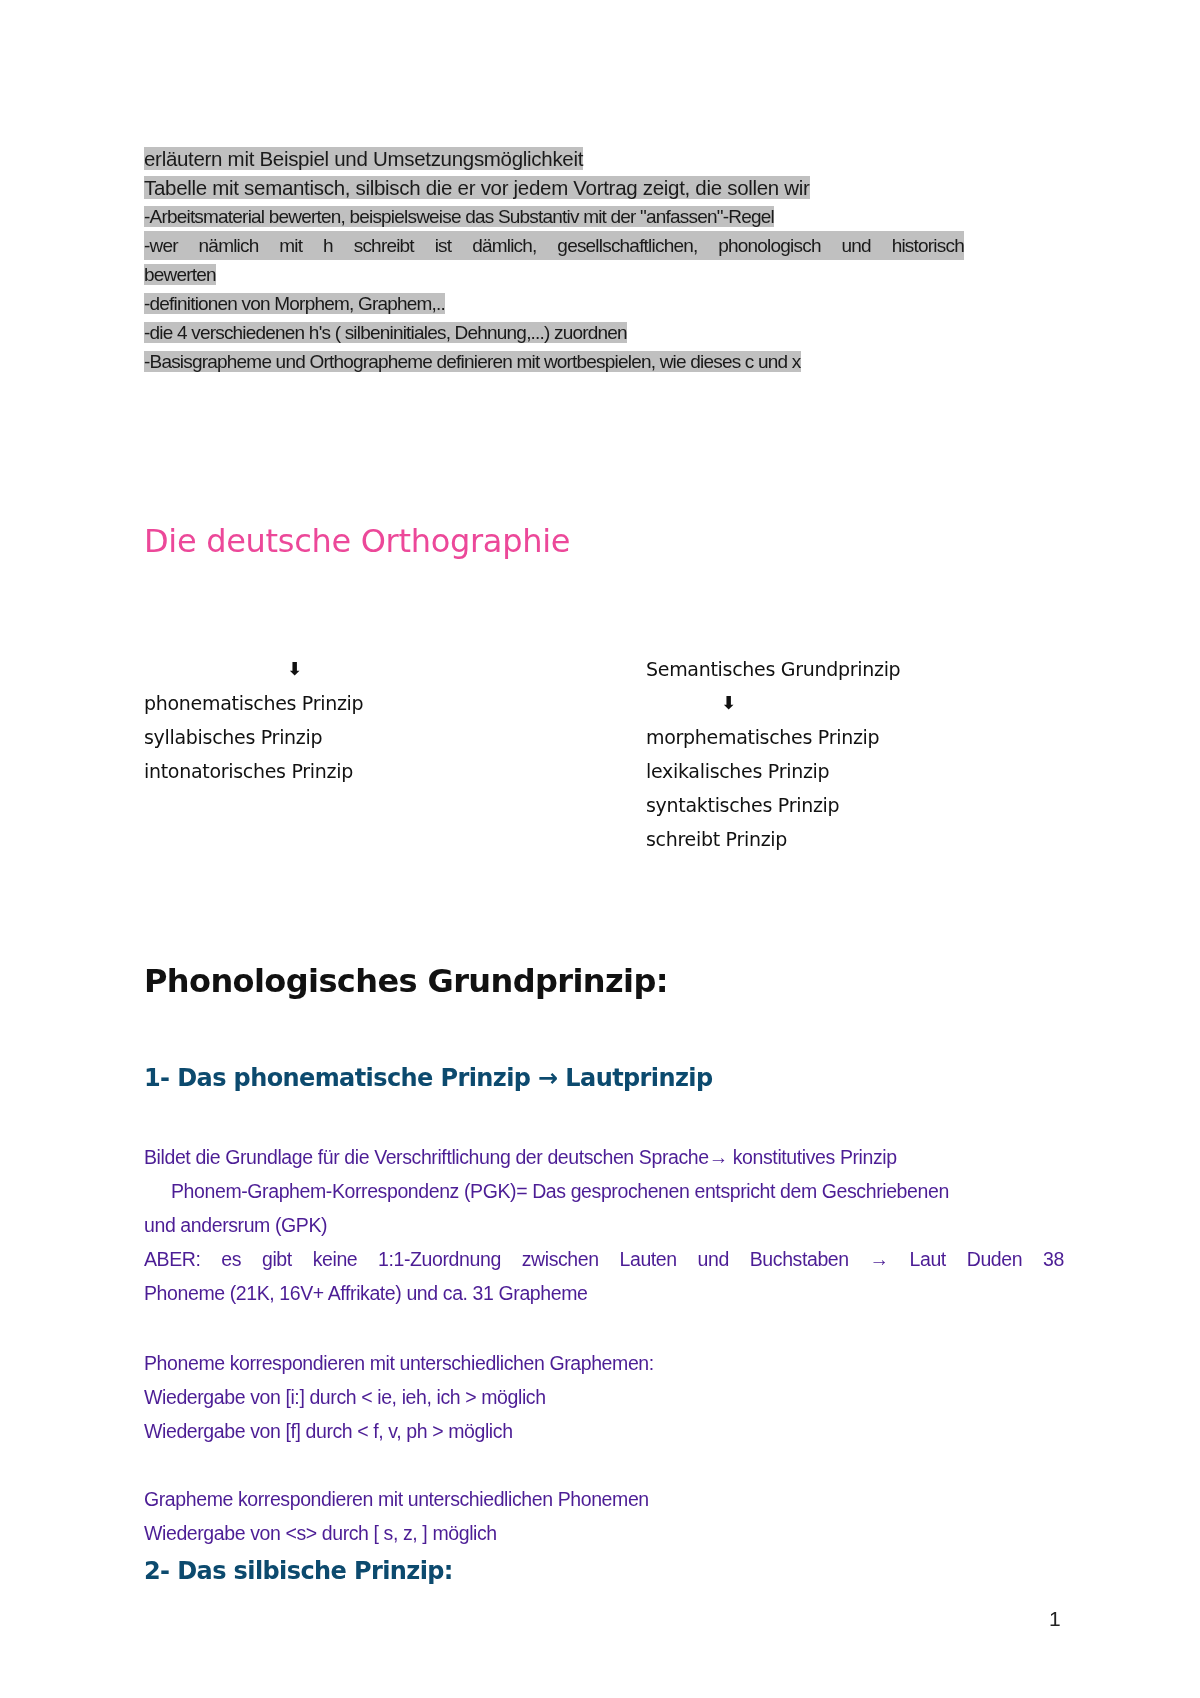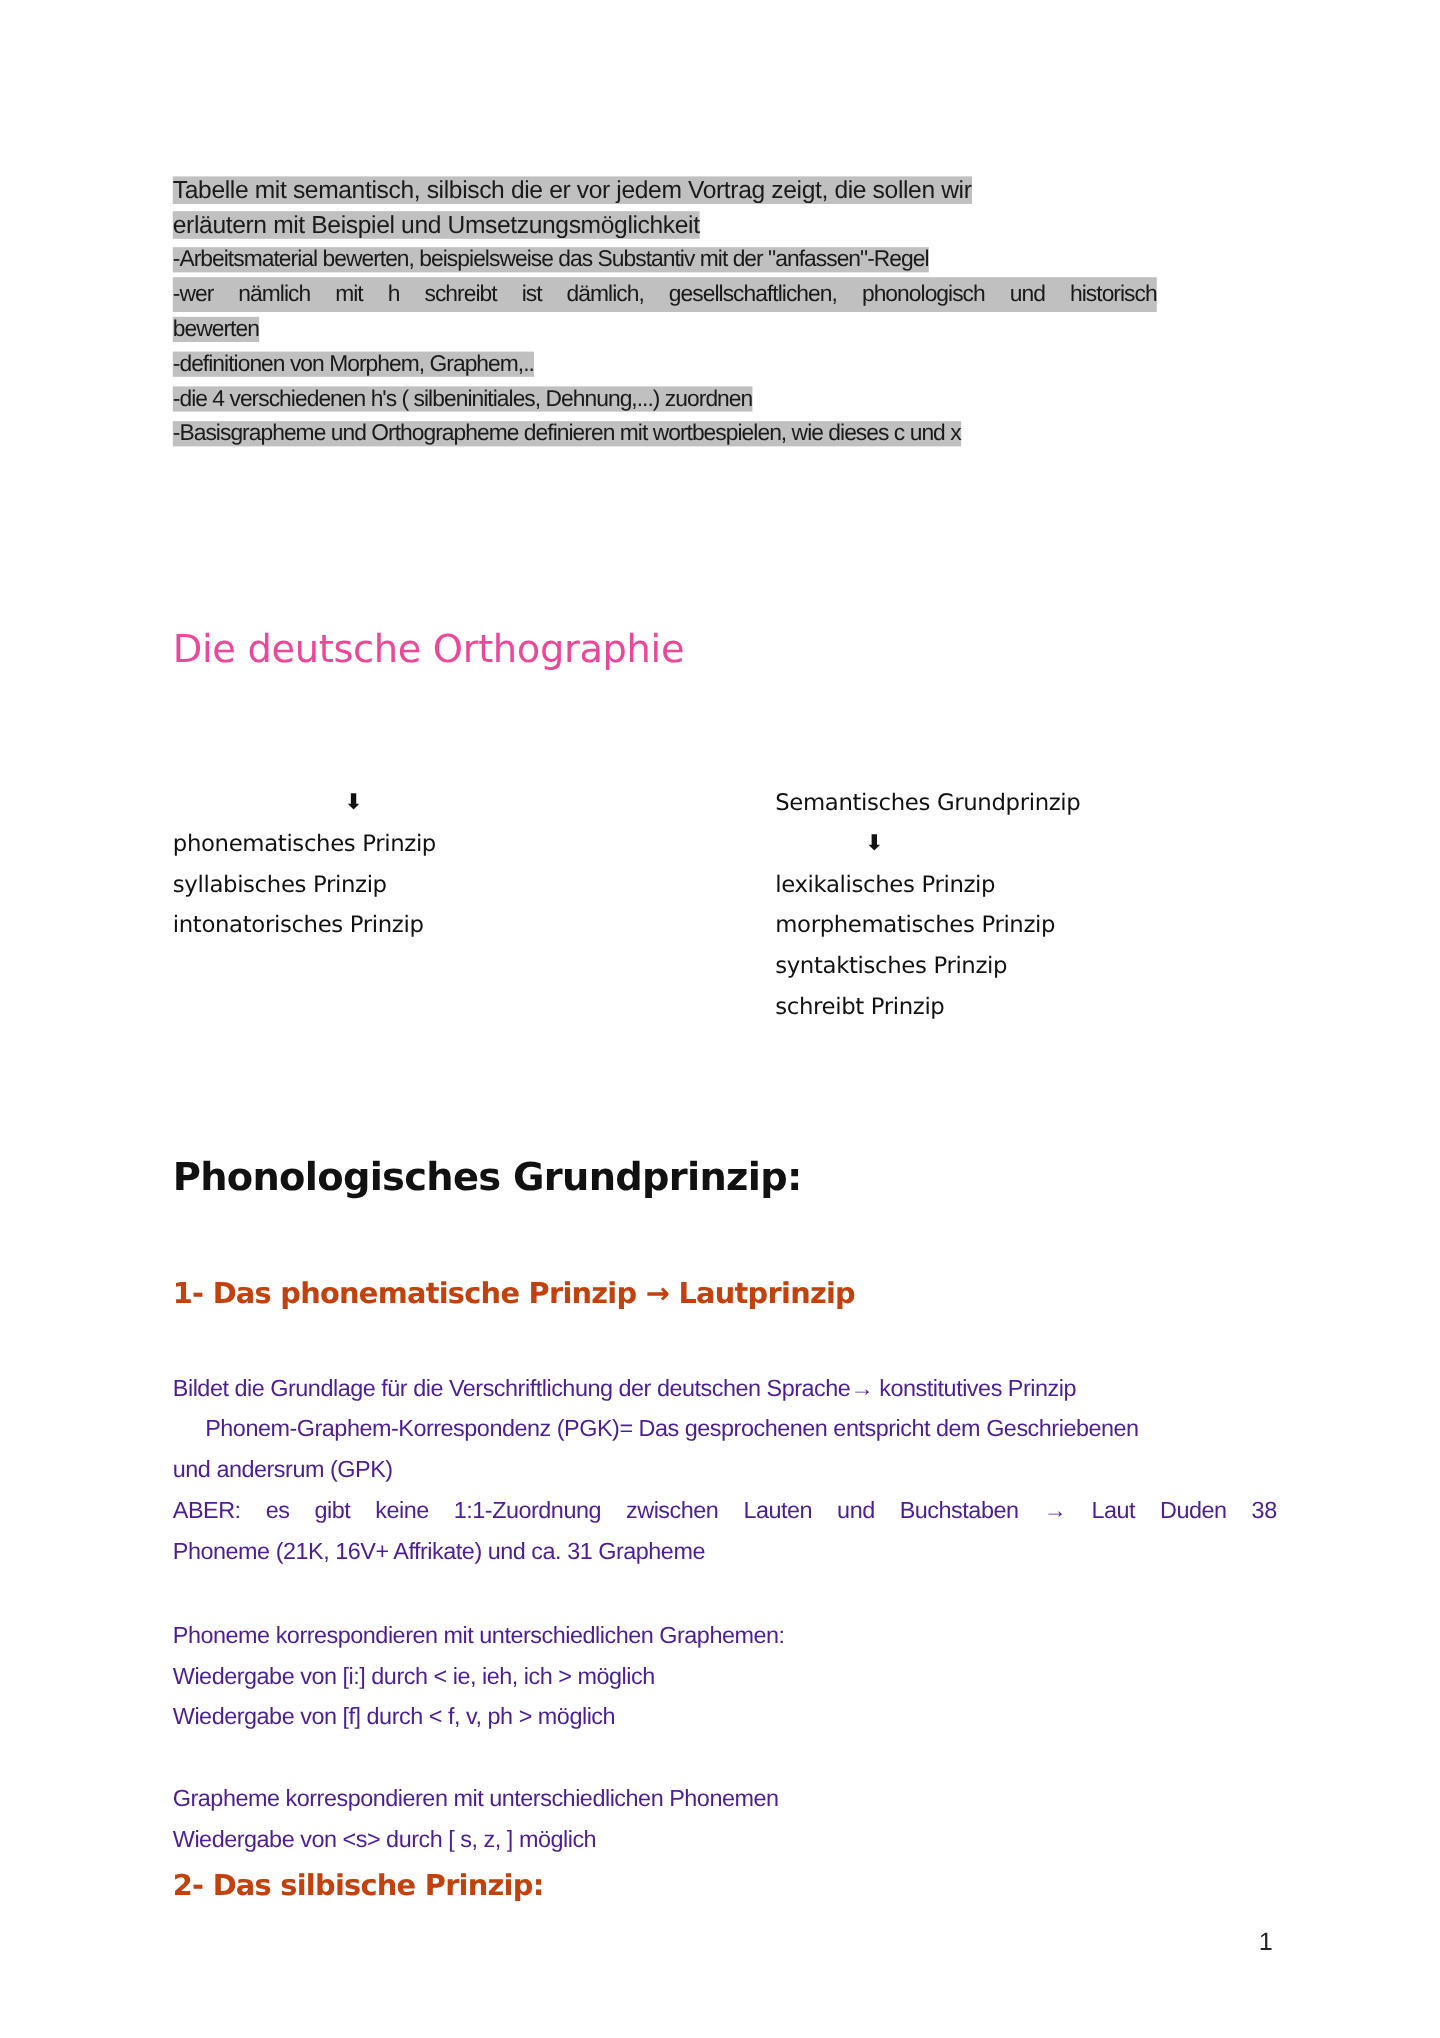--- a/index.html
+++ b/index.html
@@ -19,42 +19,42 @@
   .cols { position: absolute; top: 652px; left: 0; width: 1200px; }
   .col { position: absolute; top: 0; font-family: "DejaVu Sans", sans-serif; font-size: 19px; color: #111; }
   .col .row { height: 34px; line-height: 34px; white-space: nowrap; letter-spacing: -0.3px; }
   .col .arrow { height: 34px; line-height: 34px; font-size: 18px; font-weight: bold; }
   .col-left { left: 144px; }
   .col-right { left: 646px; }
   .col-left .arrow { padding-left: 143px; }
   .col-right .arrow { padding-left: 75px; }
 
   .h1 { position: absolute; left: 144px; top: 962px; font-family: "DejaVu Sans", sans-serif; font-weight: bold; font-size: 32px; letter-spacing: -0.6px; color: #111; }
-  .h2 { position: absolute; left: 144px; font-family: "DejaVu Sans", sans-serif; font-weight: bold; font-size: 24px; letter-spacing: -0.6px; color: #c2410c; }
+  .h2 { position: absolute; left: 144px; font-family: "DejaVu Sans", sans-serif; font-weight: bold; font-size: 24px; letter-spacing: -0.6px; color: #0c4a6e; }
   .h2.one { top: 1064px; }
   .h2.two { top: 1557px; }
 
   .body-text { position: absolute; left: 144px; width: 920px; font-family: "Liberation Sans", sans-serif; font-size: 19.5px; color: #4c1d95; letter-spacing: -0.4px; }
   .body-text .line { height: 34px; line-height: 34px; white-space: nowrap; }
   .body-text .just { display: flex; justify-content: space-between; width: 920px; }
   .b { font-weight: normal; margin-left: 27px; }
   .blk1 { top: 1140px; }
   .blk2 { top: 1346px; }
   .blk3 { top: 1482px; }
 
   .page-number { position: absolute; left: 1049px; top: 1607px; font-family: "Liberation Sans", sans-serif; font-size: 21px; color: #222; }
 </style>
 </head>
 <body>
 
 <div class="page">
 
   <div class="notes">
+    <span class="n-line arial"><span class="hl">erläutern mit Beispiel und Umsetzungsmöglichkeit</span></span>
     <span class="n-line arial"><span class="hl">Tabelle mit semantisch, silbisch die er vor jedem Vortrag zeigt, die sollen wir</span></span>
-    <span class="n-line arial"><span class="hl">erläutern mit Beispiel und Umsetzungsmöglichkeit</span></span>
     <span class="n-line narrow"><span class="hl">-Arbeitsmaterial bewerten, beispielsweise das Substantiv mit der "anfassen"-Regel</span></span>
     <span class="n-line narrow justify hl">
       <span>-wer</span>
       <span>nämlich</span>
       <span>mit</span>
       <span>h</span>
       <span>schreibt</span>
       <span>ist</span>
       <span>dämlich,</span>
       <span>gesellschaftlichen,</span>
@@ -73,22 +73,22 @@
   <div class="cols">
     <div class="col col-left">
       <div class="arrow"><span>⬇</span></div>
       <div class="row">phonematisches Prinzip</div>
       <div class="row">syllabisches Prinzip</div>
       <div class="row">intonatorisches Prinzip</div>
     </div>
     <div class="col col-right">
       <div class="row">Semantisches Grundprinzip</div>
       <div class="arrow"><span>⬇</span></div>
+      <div class="row">morphematisches Prinzip</div>
       <div class="row">lexikalisches Prinzip</div>
-      <div class="row">morphematisches Prinzip</div>
       <div class="row">syntaktisches Prinzip</div>
       <div class="row">schreibt Prinzip</div>
     </div>
   </div>
 
   <div class="h1">Phonologisches Grundprinzip:</div>
 
   <div class="h2 one">1- Das phonematische Prinzip → Lautprinzip</div>
 
   <div class="body-text blk1">

